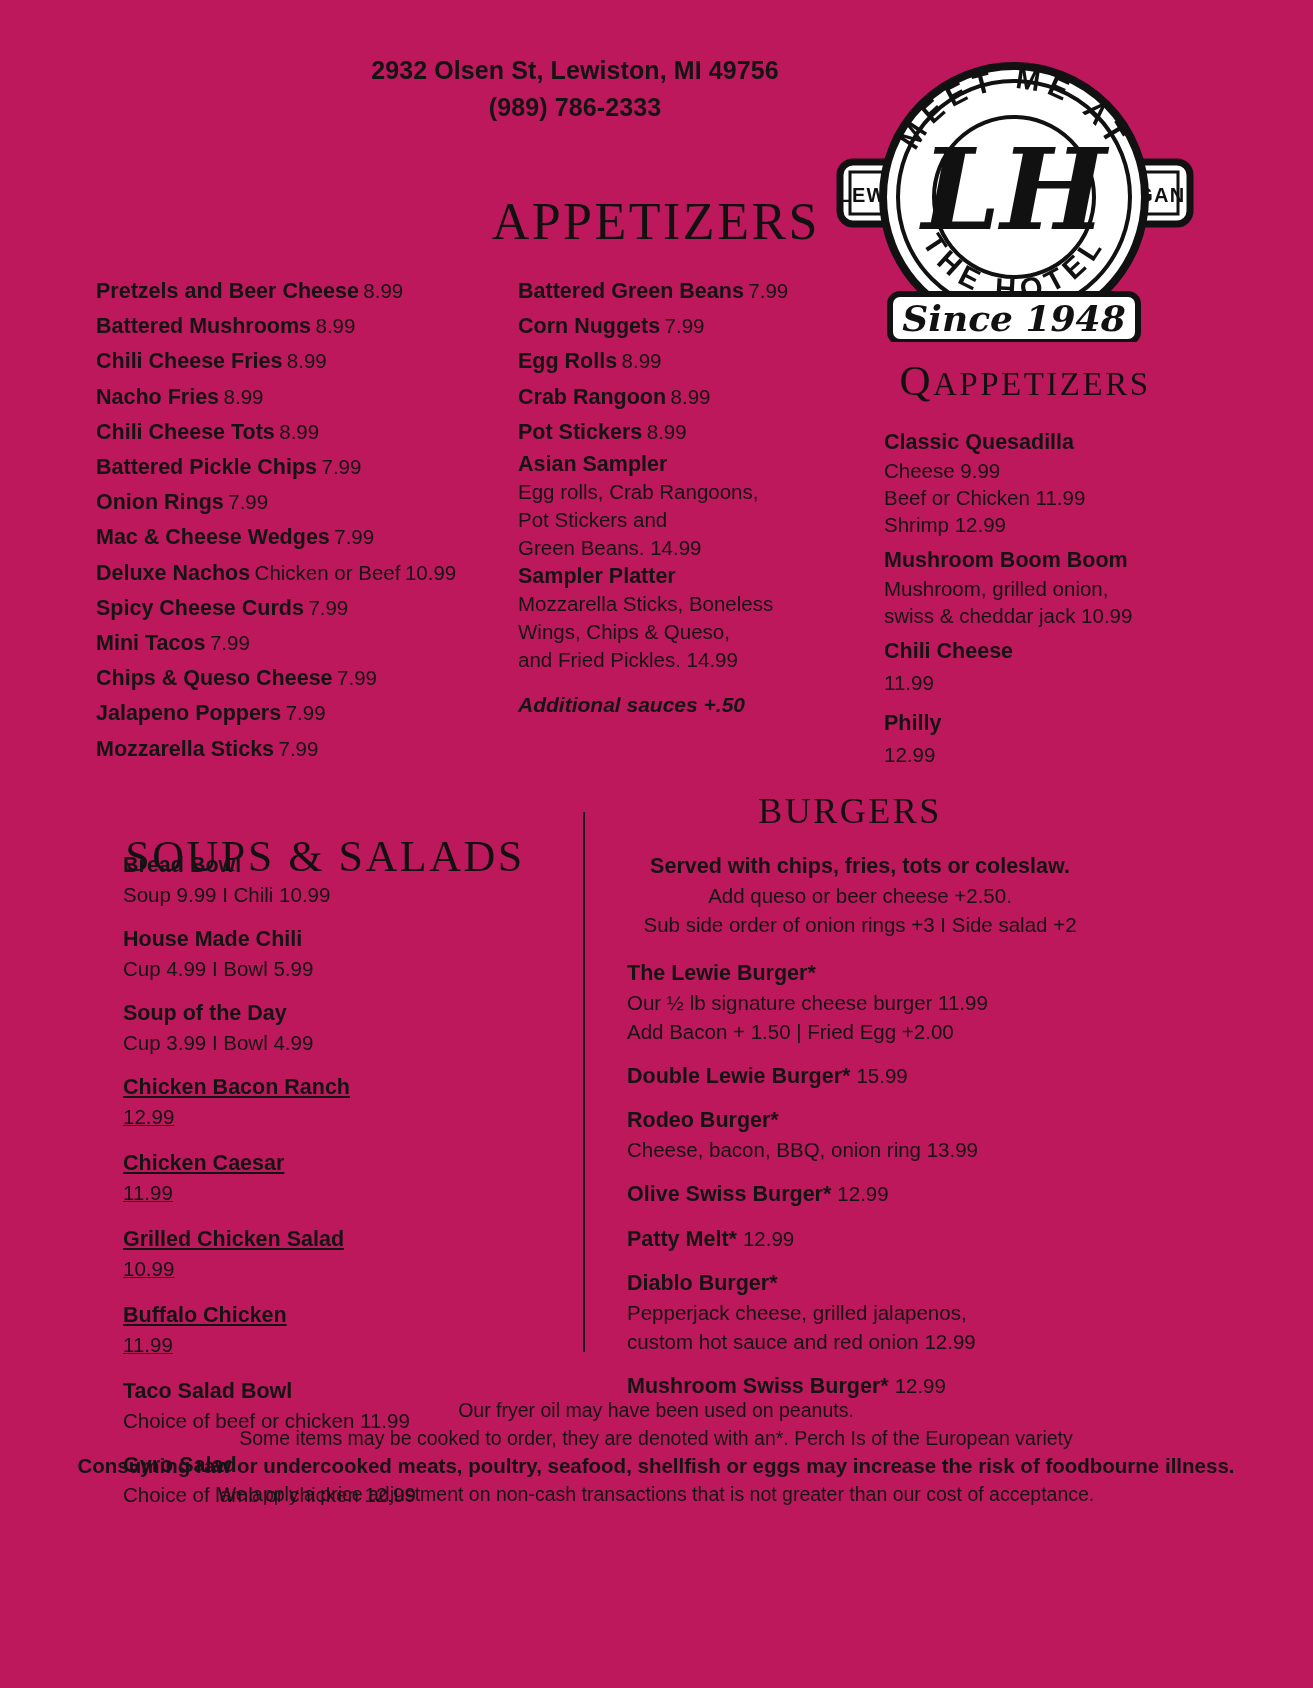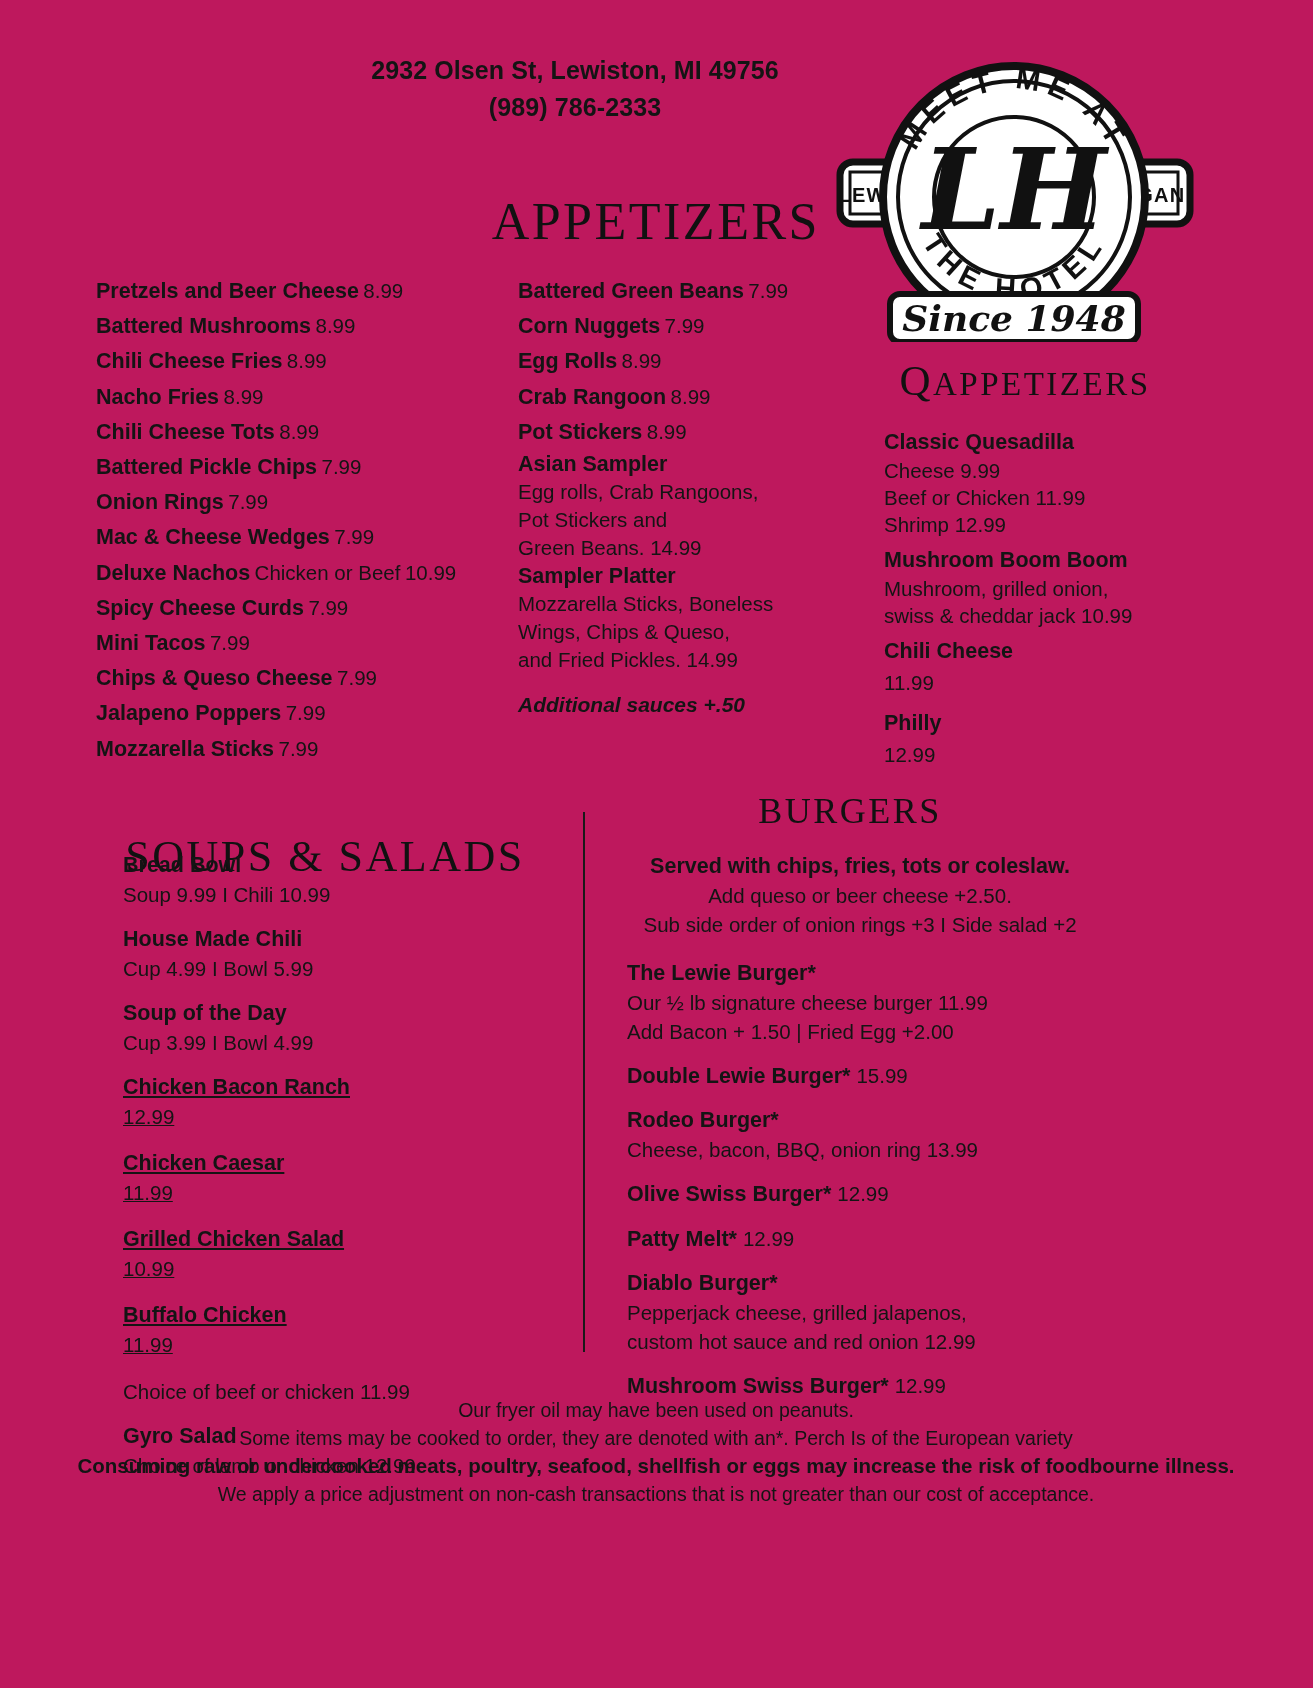--- a/index.html
+++ b/index.html
@@ -303,20 +303,21 @@
       <div class="item">
         <div class="inline"><span class="nm">Chicken Caesar</span>  <span class="pr">11.99</span></div>
       </div>
       <div class="item">
         <div class="inline"><span class="nm">Grilled Chicken Salad</span>  <span class="pr">10.99</span></div>
       </div>
       <div class="item">
         <div class="inline"><span class="nm">Buffalo Chicken</span>  <span class="pr">11.99</span></div>
       </div>
       <div class="item">
+        <div class="nm">Taco Salad Bowl</div>
         <div class="desc">Choice of beef or chicken 11.99</div>
       </div>
       <div class="item">
         <div class="nm">Gyro Salad</div>
         <div class="desc">Choice of lamb or chicken  12.99</div>
       </div>
     </div>
 
   <div class="divider"></div>
 

